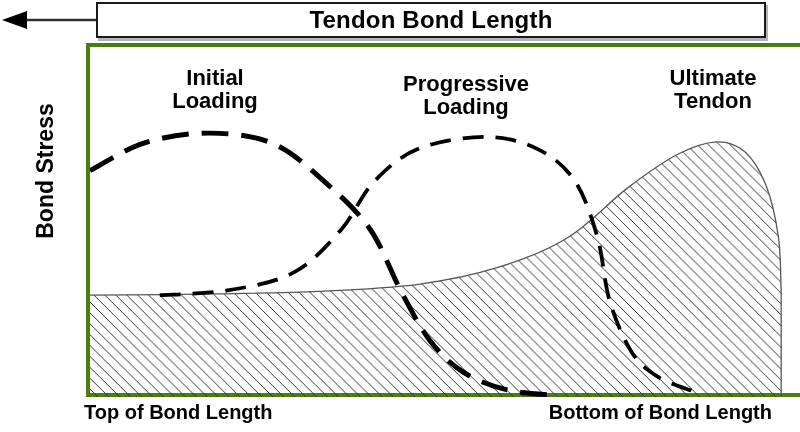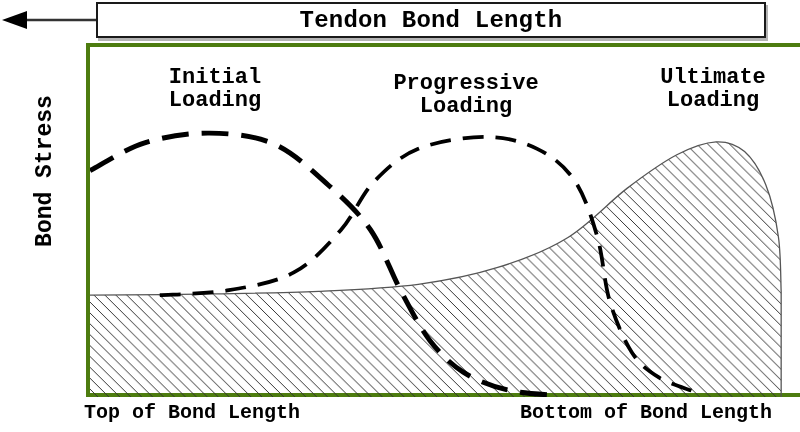--- a/index.html
+++ b/index.html
@@ -1,17 +1,17 @@
 <!DOCTYPE html>
 <html><head>
 <meta charset="utf-8">
 <style>
   html,body{margin:0;padding:0;background:#fff;}
   #page{position:relative;width:800px;height:432px;background:#ffffff;overflow:hidden;
-        font-family:Liberation Mono, monospace;color:#000;}
+        font-family:Liberation Sans, sans-serif;color:#000;}
   #header-box{position:absolute;left:96px;top:2px;width:670px;height:36px;background:#fff;
         border:2px solid #1a1a1a;box-sizing:border-box;box-shadow:2px 3px 0 #b4b4b4;
         display:flex;align-items:center;justify-content:center;}
   #header-title{font-size:24px;font-weight:bold;letter-spacing:0.2px;}
   #arrow-svg{position:absolute;left:0;top:0;width:100px;height:40px;}
   #y-axis-label{position:absolute;left:45px;top:171px;transform:translate(-50%,-50%) rotate(-90deg);
         font-size:23px;font-weight:bold;white-space:nowrap;}
   #chart-area{position:absolute;left:70px;top:43px;width:725px;height:354px;
         border:4px solid #4d7c0f;box-sizing:border-box;background:#fff;margin-left:16px;}
   #chart-canvas{position:absolute;left:0;top:0;width:721px;height:350px;display:block;}
@@ -50,19 +50,19 @@
       <path id="ultimate-fill" fill="url(#hatch)" stroke="none" d="M 70.0 294.0 C 88.3 293.8, 141.5 293.6, 179.8 292.9 C 218.2 292.3, 263.3 291.7, 300.0 290.1 C 336.8 288.4, 370.1 287.0, 400.1 283.0 C 430.1 279.0, 455.0 273.9, 480.0 266.0 C 505.1 258.2, 528.6 249.3, 550.2 235.9 C 571.9 222.6, 591.7 200.0, 610.0 186.0 C 628.3 172.0, 645.1 159.9, 660.1 152.0 C 675.0 144.2, 688.3 139.5, 699.7 138.9 C 711.0 138.4, 719.8 141.5, 728.2 148.8 C 736.5 156.2, 744.0 168.5, 749.7 182.8 C 755.4 197.2, 759.7 217.0, 762.2 234.9 C 764.8 252.7, 764.5 280.9, 765.0 290.1 L 765.0 397 L 70 397 Z"></path>
       <path id="ultimate-stroke" fill="none" stroke="#555" stroke-width="1.3" d="M 70.0 294.0 C 88.3 293.8, 141.5 293.6, 179.8 292.9 C 218.2 292.3, 263.3 291.7, 300.0 290.1 C 336.8 288.4, 370.1 287.0, 400.1 283.0 C 430.1 279.0, 455.0 273.9, 480.0 266.0 C 505.1 258.2, 528.6 249.3, 550.2 235.9 C 571.9 222.6, 591.7 200.0, 610.0 186.0 C 628.3 172.0, 645.1 159.9, 660.1 152.0 C 675.0 144.2, 688.3 139.5, 699.7 138.9 C 711.0 138.4, 719.8 141.5, 728.2 148.8 C 736.5 156.2, 744.0 168.5, 749.7 182.8 C 755.4 197.2, 759.7 217.0, 762.2 234.9 C 764.8 252.7, 764.5 280.9, 765.0 290.1 L 765.0 397"></path>
       <path id="initial-curve" fill="none" stroke="#000" stroke-width="5" stroke-dasharray="27 13" d="M 70.0 168.0 C 79.2 163.3, 104.9 146.3, 124.9 140.0 C 144.9 133.7, 168.6 129.9, 190.2 130.1 C 211.9 130.3, 234.9 132.3, 254.9 141.1 C 274.8 149.8, 293.6 168.3, 309.8 182.8 C 326.0 197.3, 340.0 210.3, 352.2 228.1 C 364.3 246.0, 372.8 271.4, 382.8 290.1 C 392.7 308.7, 401.5 326.4, 411.9 340.0 C 422.4 353.6, 432.3 363.5, 445.3 371.9 C 458.3 380.2, 474.0 386.0, 489.8 389.9 C 505.5 393.9, 531.5 394.6, 539.8 395.6"></path>
       <path id="progressive-curve" fill="none" stroke="#000" stroke-width="3.8" stroke-dasharray="21 12" d="M 140.2 294.0 C 151.8 293.2, 187.2 292.9, 209.7 289.0 C 232.2 285.2, 256.3 281.1, 275.0 271.0 C 293.8 260.8, 309.0 243.3, 322.3 228.1 C 335.6 213.0, 342.0 193.7, 354.9 180.0 C 367.9 166.3, 381.2 153.7, 400.1 146.0 C 419.0 138.3, 448.3 134.0, 468.2 134.0 C 488.2 134.0, 504.8 138.7, 519.7 146.0 C 534.5 153.3, 547.1 163.1, 557.2 177.9 C 567.3 192.7, 574.2 214.5, 580.1 234.9 C 586.0 255.2, 586.8 280.5, 592.6 300.0 C 598.4 319.5, 606.7 339.2, 614.9 352.0 C 623.1 364.9, 631.8 370.7, 642.0 377.2 C 652.2 383.7, 670.4 388.7, 676.0 391.0"></path>
     </svg>
     <div class="curve-label" id="label-initial">Initial
 Loading</div>
     <div class="curve-label" id="label-progressive">Progressive
 Loading</div>
     <div class="curve-label" id="label-ultimate">Ultimate
-Loading</div>
+Tendon</div>
   </div>
 
   <div class="x-axis-label" id="x-label-left">Top of Bond Length</div>
   <div class="x-axis-label" id="x-label-right">Bottom of Bond Length</div>
 
 </div>
 
 </body></html>

